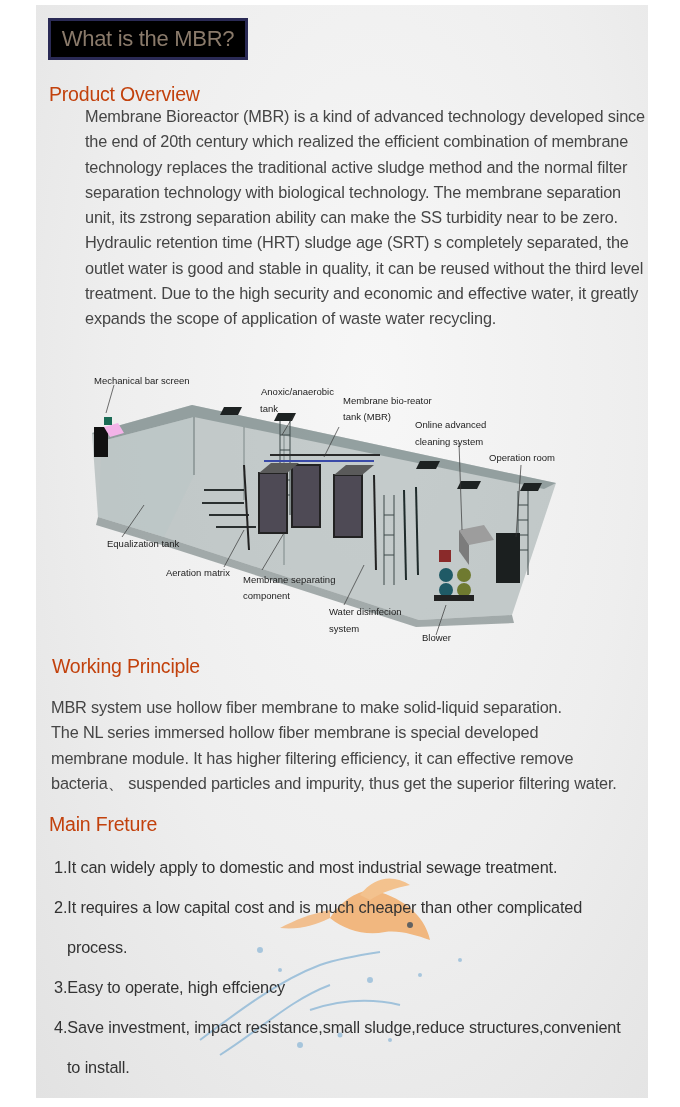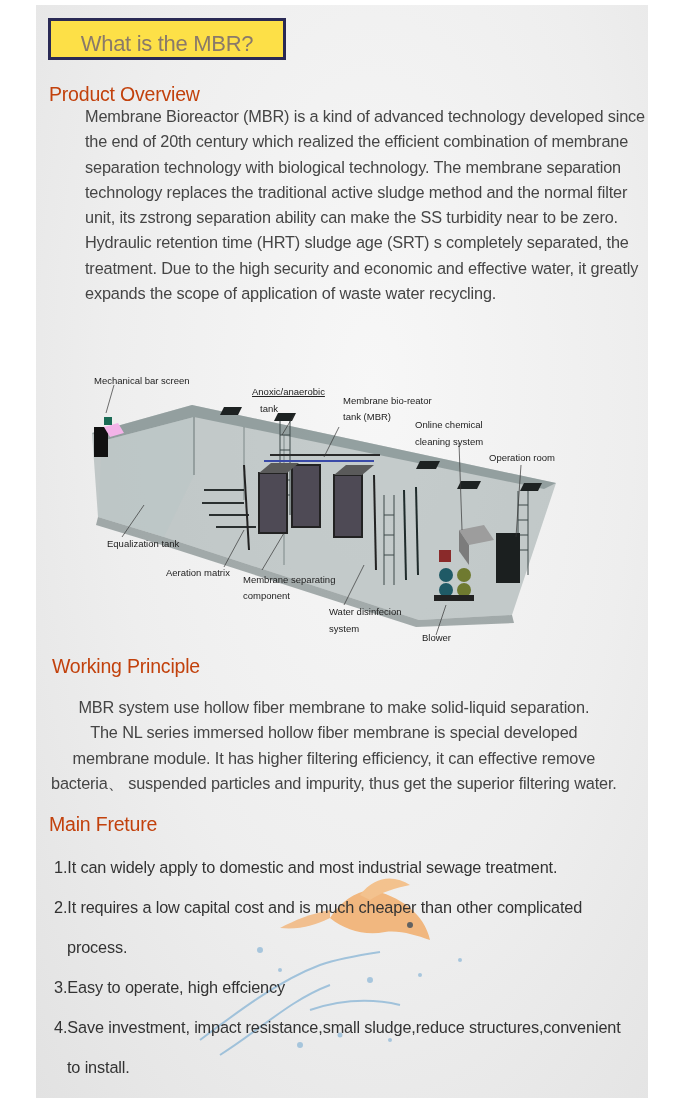--- a/index.html
+++ b/index.html
@@ -5,56 +5,57 @@
   html, body { margin: 0; padding: 0; }
   body {
     width: 680px; height: 1107px; background: #ffffff; position: relative; overflow: hidden;
     font-family: "Liberation Sans", sans-serif;
   }
   .panel {
     position: absolute; left: 36px; top: 5px; width: 612px; height: 1093px;
     background: radial-gradient(ellipse at 55% 35%, #f7f7f7 0%, #eeeeee 55%, #e2e2e2 100%);
   }
   .title-box {
-    position: absolute; left: 12px; top: 13px; width: 238px; height: 42px;
-    background: #fde047; border: 3px solid #2a2a55; box-sizing: border-box;
-    display: flex; align-items: flex-end; justify-content: center;
+    position: absolute; left: 12px; top: 13px; width: 200px; height: 42px;
+    background: #000000; border: 3px solid #2a2a55; box-sizing: border-box;
+    display: flex; align-items: center; justify-content: center;
   }
   .title-box span { color: #8a7a6a; font-size: 22px; letter-spacing: -0.3px; }
   .h2 {
     position: absolute; color: #c2410c; font-size: 19.5px; letter-spacing: -0.2px;
   }
   .para {
     position: absolute; color: #454545; font-size: 16.3px; letter-spacing: -0.15px;
   }
   .para .line { display: block; white-space: nowrap; }
   .overview .line { height: 25.3px; line-height: 25.3px; }
-  .principle .line { height: 25.3px; line-height: 25.3px; text-align: center; }
+  .principle .line { height: 25.3px; line-height: 25.3px; }
   .features .line { height: 40px; line-height: 40px; color: #333; }
   .diagram { position: absolute; left: 44px; top: 365px; width: 540px; height: 285px; }
   .diagram .lbl { position: absolute; font-size: 9.5px; color: #222; white-space: nowrap; line-height: 17px; }
   .splash { position: absolute; left: 160px; top: 870px; width: 320px; height: 200px; }
 </style>
 </head>
 <body>
 
 <div class="panel"></div>
 
 <div class="title-box" style="left:48px;top:18px;">
   <span>What is the MBR?</span>
 </div>
 
 <div class="h2" style="left:49px;top:83px;">Product Overview</div>
 <div class="para overview" style="left:49px;top:104px;margin-left:36px;">
   <span class="line">Membrane Bioreactor (MBR) is a kind of advanced technology developed since</span>
   <span class="line">the end of 20th century which realized the efficient combination of membrane</span>
+  <span class="line">technology replaces the traditional active sludge method and the normal filter</span>
   <span class="line">separation technology with biological technology. The membrane separation</span>
-  <span class="line">technology replaces the traditional active sludge method and the normal filter</span>
   <span class="line">unit, its zstrong separation ability can make the SS turbidity near to be zero.</span>
   <span class="line">Hydraulic retention time (HRT) sludge age (SRT) s completely separated, the</span>
+  <span class="line">outlet water is good and stable in quality, it can be reused without the third level</span>
   <span class="line">treatment. Due to the high security and economic and effective water, it greatly</span>
   <span class="line">expands the scope of application of waste water recycling.</span>
 </div>
 
 <div class="diagram">
   <svg width="540" height="285" viewBox="0 0 540 285">
 
     <polygon points="48,68 148,40 512,118 468,250 375,255 120,172 54,152" fill="#9aa8a8" opacity="0.55"></polygon>
     <polygon points="48,68 148,40 512,118 500,124 150,52 58,76" fill="#7f8d8d" opacity="0.7"></polygon>
     <polygon points="54,152 120,172 375,255 468,250 470,258 372,262 118,180 52,160" fill="#6d7a7a" opacity="0.6"></polygon>
@@ -134,25 +135,25 @@
       <line x1="415" y1="78" x2="418" y2="165"></line>
       <line x1="477" y1="100" x2="472" y2="172"></line>
       <line x1="78" y1="172" x2="100" y2="140"></line>
       <line x1="180" y1="202" x2="200" y2="165"></line>
       <line x1="218" y1="205" x2="240" y2="168"></line>
       <line x1="300" y1="240" x2="320" y2="200"></line>
       <line x1="392" y1="270" x2="402" y2="240"></line>
     </g>
   </svg>
   <span class="lbl" style="left:50px;top:7px;">Mechanical bar screen</span>
-  <span class="lbl" style="left:208px;top:18px;text-decoration:underline;">Anoxic/anaerobic</span>
+  <span class="lbl" style="left:217px;top:18px;">Anoxic/anaerobic</span>
   <span class="lbl" style="left:216px;top:35px;">tank</span>
   <span class="lbl" style="left:299px;top:27px;">Membrane bio-reator</span>
   <span class="lbl" style="left:299px;top:43px;">tank (MBR)</span>
-  <span class="lbl" style="left:371px;top:51px;">Online chemical</span>
+  <span class="lbl" style="left:371px;top:51px;">Online advanced</span>
   <span class="lbl" style="left:371px;top:68px;">cleaning system</span>
   <span class="lbl" style="left:445px;top:84px;">Operation room</span>
   <span class="lbl" style="left:63px;top:170px;">Equalization tank</span>
   <span class="lbl" style="left:122px;top:199px;">Aeration matrix</span>
   <span class="lbl" style="left:199px;top:206px;">Membrane separating</span>
   <span class="lbl" style="left:199px;top:222px;">component</span>
   <span class="lbl" style="left:285px;top:238px;">Water disinfecion</span>
   <span class="lbl" style="left:285px;top:255px;">system</span>
   <span class="lbl" style="left:378px;top:264px;">Blower</span>
 </div>

